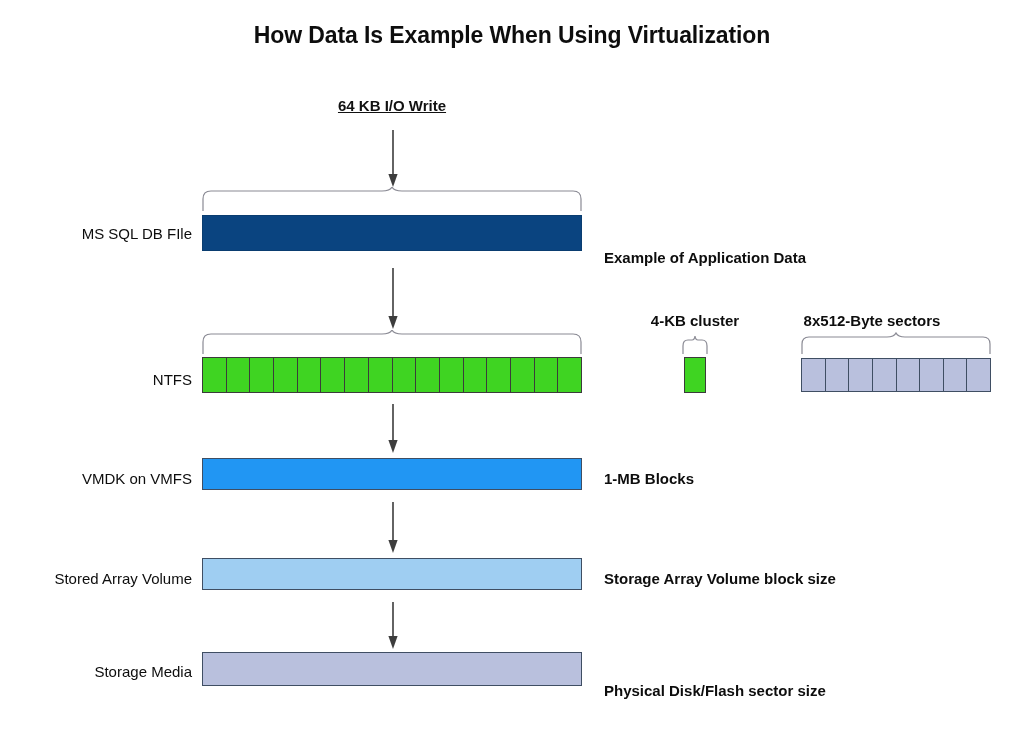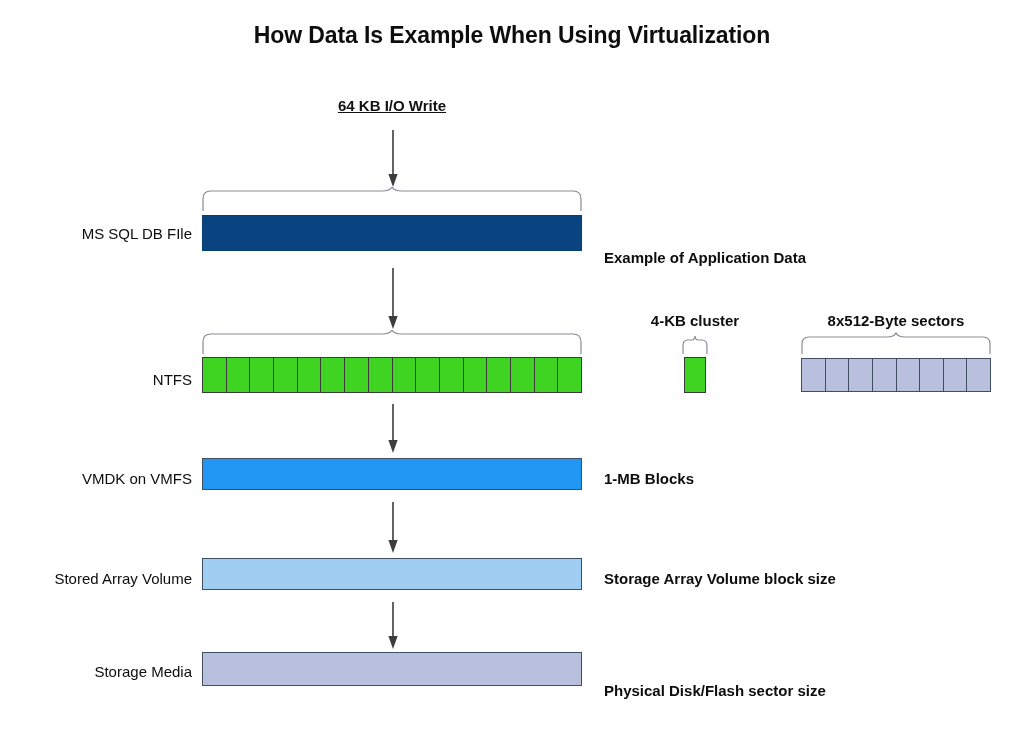--- a/index.html
+++ b/index.html
@@ -116,21 +116,21 @@
   .legend-title {
     position: absolute;
     text-align: center;
     white-space: nowrap;
     font-size: 15px;
     font-weight: bold;
     color: #0d0d0d;
     line-height: 1;
   }
   #cluster-title { left: 615px; top: 313px; width: 160px; }
-  #sector-title  { left: 796px; top: 313px; width: 200px; }
+  #sector-title  { left: 772px; top: 313px; width: 200px; }
 
   
   .arrow { position: absolute; left: 386px; }
   .arrow svg { display: block; }
 
   
   .brace { position: absolute; }
   .brace svg { display: block; }
 </style>
 </head>

